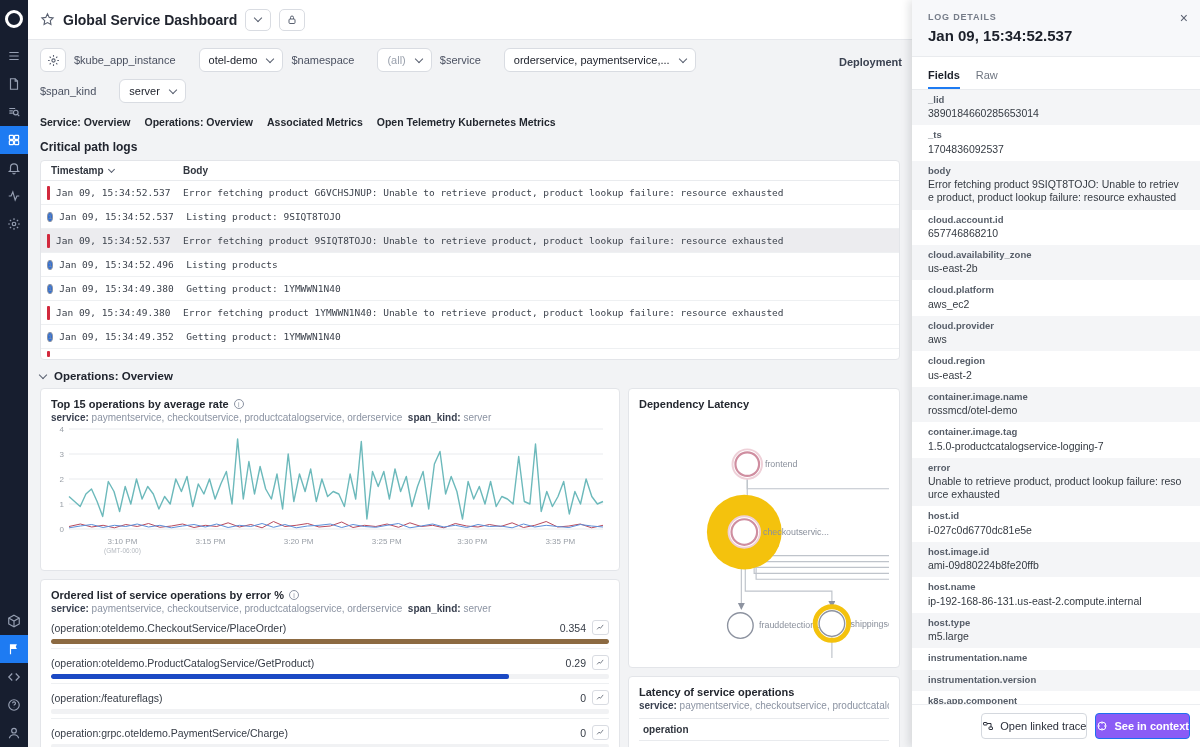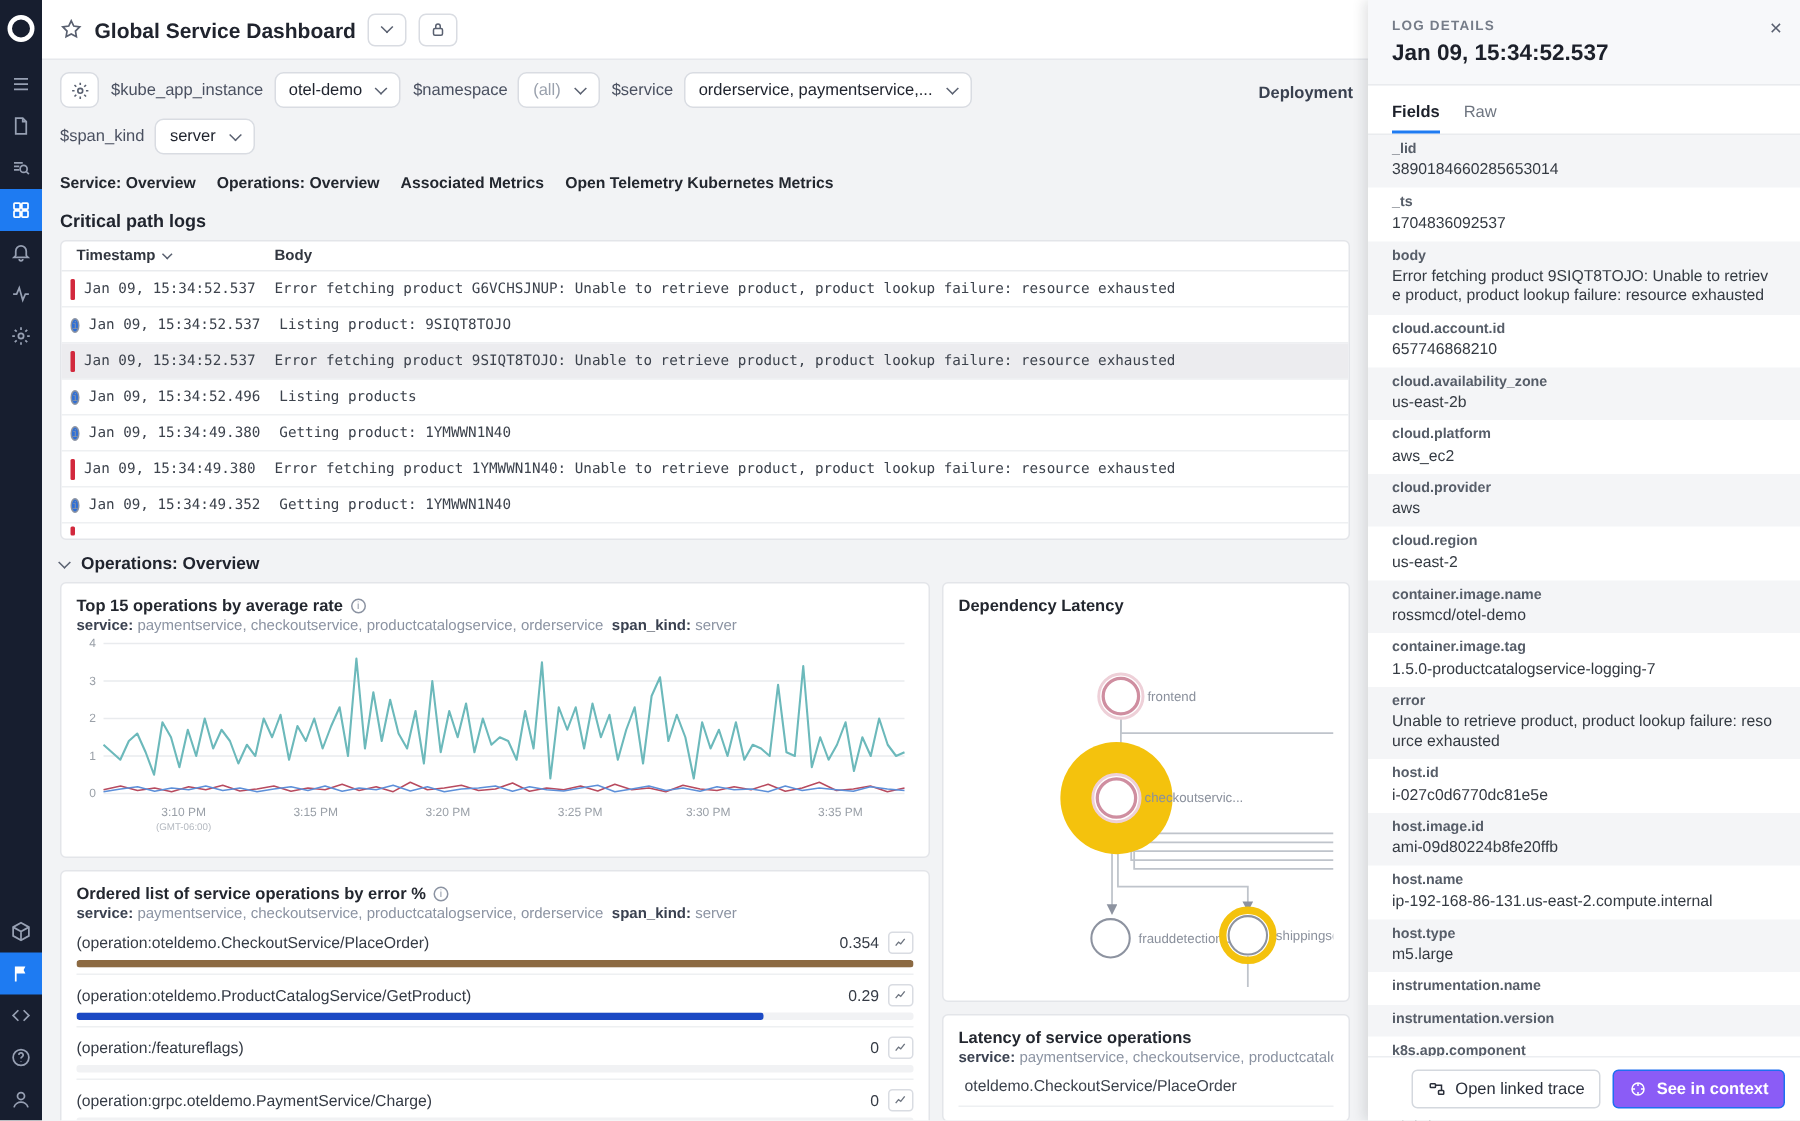--- a/index.html
+++ b/index.html
@@ -19,21 +19,21 @@
   .star svg{width:15px;height:15px;}
   .page-title{font-size:14px;font-weight:bold;color:#20242e;}
   .hd-btn{height:22px;min-width:26px;border:1px solid #d9dce2;border-radius:5px;background:#fff;display:flex;align-items:center;justify-content:center;color:#596070;cursor:pointer;}
   .hd-btn svg{width:12px;height:12px;}
   .chev{width:6px;height:6px;border-right:1.5px solid #596070;border-bottom:1.5px solid #596070;transform:rotate(45deg);margin-top:-3px;}
   
   .filters{position:relative;padding:8px 12px 2px;}
   .f-row{display:flex;align-items:center;gap:8px;margin-bottom:7px;}
   .f-gear{width:26px;height:24px;border:1px solid #d9dce2;border-radius:6px;background:#fff;display:flex;align-items:center;justify-content:center;color:#596070;cursor:pointer;}
   .f-gear svg{width:13px;height:13px;}
-  .f-var{display:flex;align-items:center;gap:7px;}
+  .f-var{display:flex;align-items:center;gap:23px;}
   .f-label{font-size:11px;color:#4a5060;}
   .f-select{height:24px;background:#fff;border:1px solid #d9dce2;border-radius:6px;display:flex;align-items:center;gap:10px;padding:0 9px;font-size:11px;color:#20242e;cursor:pointer;}
   .f-select .val{white-space:nowrap;}
   .f-select.muted .val{color:#9aa1ad;}
   .deployment{position:absolute;right:10px;top:16px;font-size:11px;font-weight:bold;color:#3a4150;}
   .nav-links{display:flex;gap:14px;padding:4px 12px 2px;}
   .navlink{font-size:10.5px;font-weight:bold;color:#23272f;cursor:pointer;}
   
   .section-title{font-size:12px;font-weight:bold;padding:10px 12px 6px;color:#20242e;}
   .card{background:#fff;border:1px solid #e3e5e9;border-radius:4px;}
@@ -83,21 +83,21 @@
   .d-close{position:absolute;right:12px;top:10px;font-size:14px;color:#596070;cursor:pointer;background:none;border:none;font-family:inherit;}
   .d-tabs{display:flex;gap:16px;padding:12px 16px 0;border-bottom:1px solid #e9ebee;}
   .d-tab{font-size:11px;color:#6e7580;padding-bottom:6px;cursor:pointer;}
   .d-tab.active{color:#1c202a;font-weight:bold;border-bottom:2px solid #1e7bf2;}
   .d-fields{flex:1;overflow:hidden;}
   .f-item{padding:4px 16px 5px;}
   .f-item:nth-child(odd){background:#f4f5f7;}
   .f-key{font-size:9.5px;color:#565d68;font-weight:bold;line-height:1.3;}
   .f-val{font-size:10.5px;color:#343a42;line-height:1.25;word-break:break-all;margin-top:1px;}
   .d-foot{position:absolute;bottom:0;left:0;right:0;background:#fff;border-top:1px solid #eceef1;padding:8px 10px;display:flex;justify-content:flex-end;gap:8px;}
-  .btn{height:26px;border-radius:4px;font-size:11px;display:flex;align-items:center;gap:6px;padding:0 10px;cursor:pointer;font-family:inherit;}
+  .btn{height:26px;border-radius:4px;font-size:11px;display:flex;align-items:center;gap:6px;padding:0 0;cursor:pointer;font-family:inherit;}
   .btn svg{width:12px;height:12px;}
   .btn.ghost{background:#fff;border:1px solid #d4d8de;color:#2a2f3a;}
   .btn.primary{background:#8b5cf6;border:1px solid #1e6ff0;color:#fff;font-weight:bold;}
 </style>
 </head>
 <body>
 
 <div class="app">
 
   <aside class="sidebar">
@@ -434,20 +434,21 @@
                 <circle cx="196" cy="217" r="17" fill="none" stroke="#f4c20d" stroke-width="5"></circle>
                 <circle cx="196" cy="217" r="13" fill="#fff" stroke="#8d93a0" stroke-width="1.4"></circle>
                 <text x="215" y="220" font-size="9" fill="#8a909c">shippingservic...</text>
                 <circle cx="297" cy="217" r="13" fill="#fff" stroke="#8d93a0" stroke-width="1.4"></circle>
               </svg></div>
         </div>
 
         <div class="card panel">
           <div class="p-title">Latency of service operations</div>
           <div class="p-sub"><b>service:</b> <span>paymentservice, checkoutservice, productcatalogservice, orders</span></div>
+          <div class="lat-col">operation</div>
           <div id="lat-rows">
               <div class="lat-row">oteldemo.CheckoutService/PlaceOrder</div>
             </div>
         </div>
 
       </div>
     </div>
   </div>
 
   <div class="detail">

